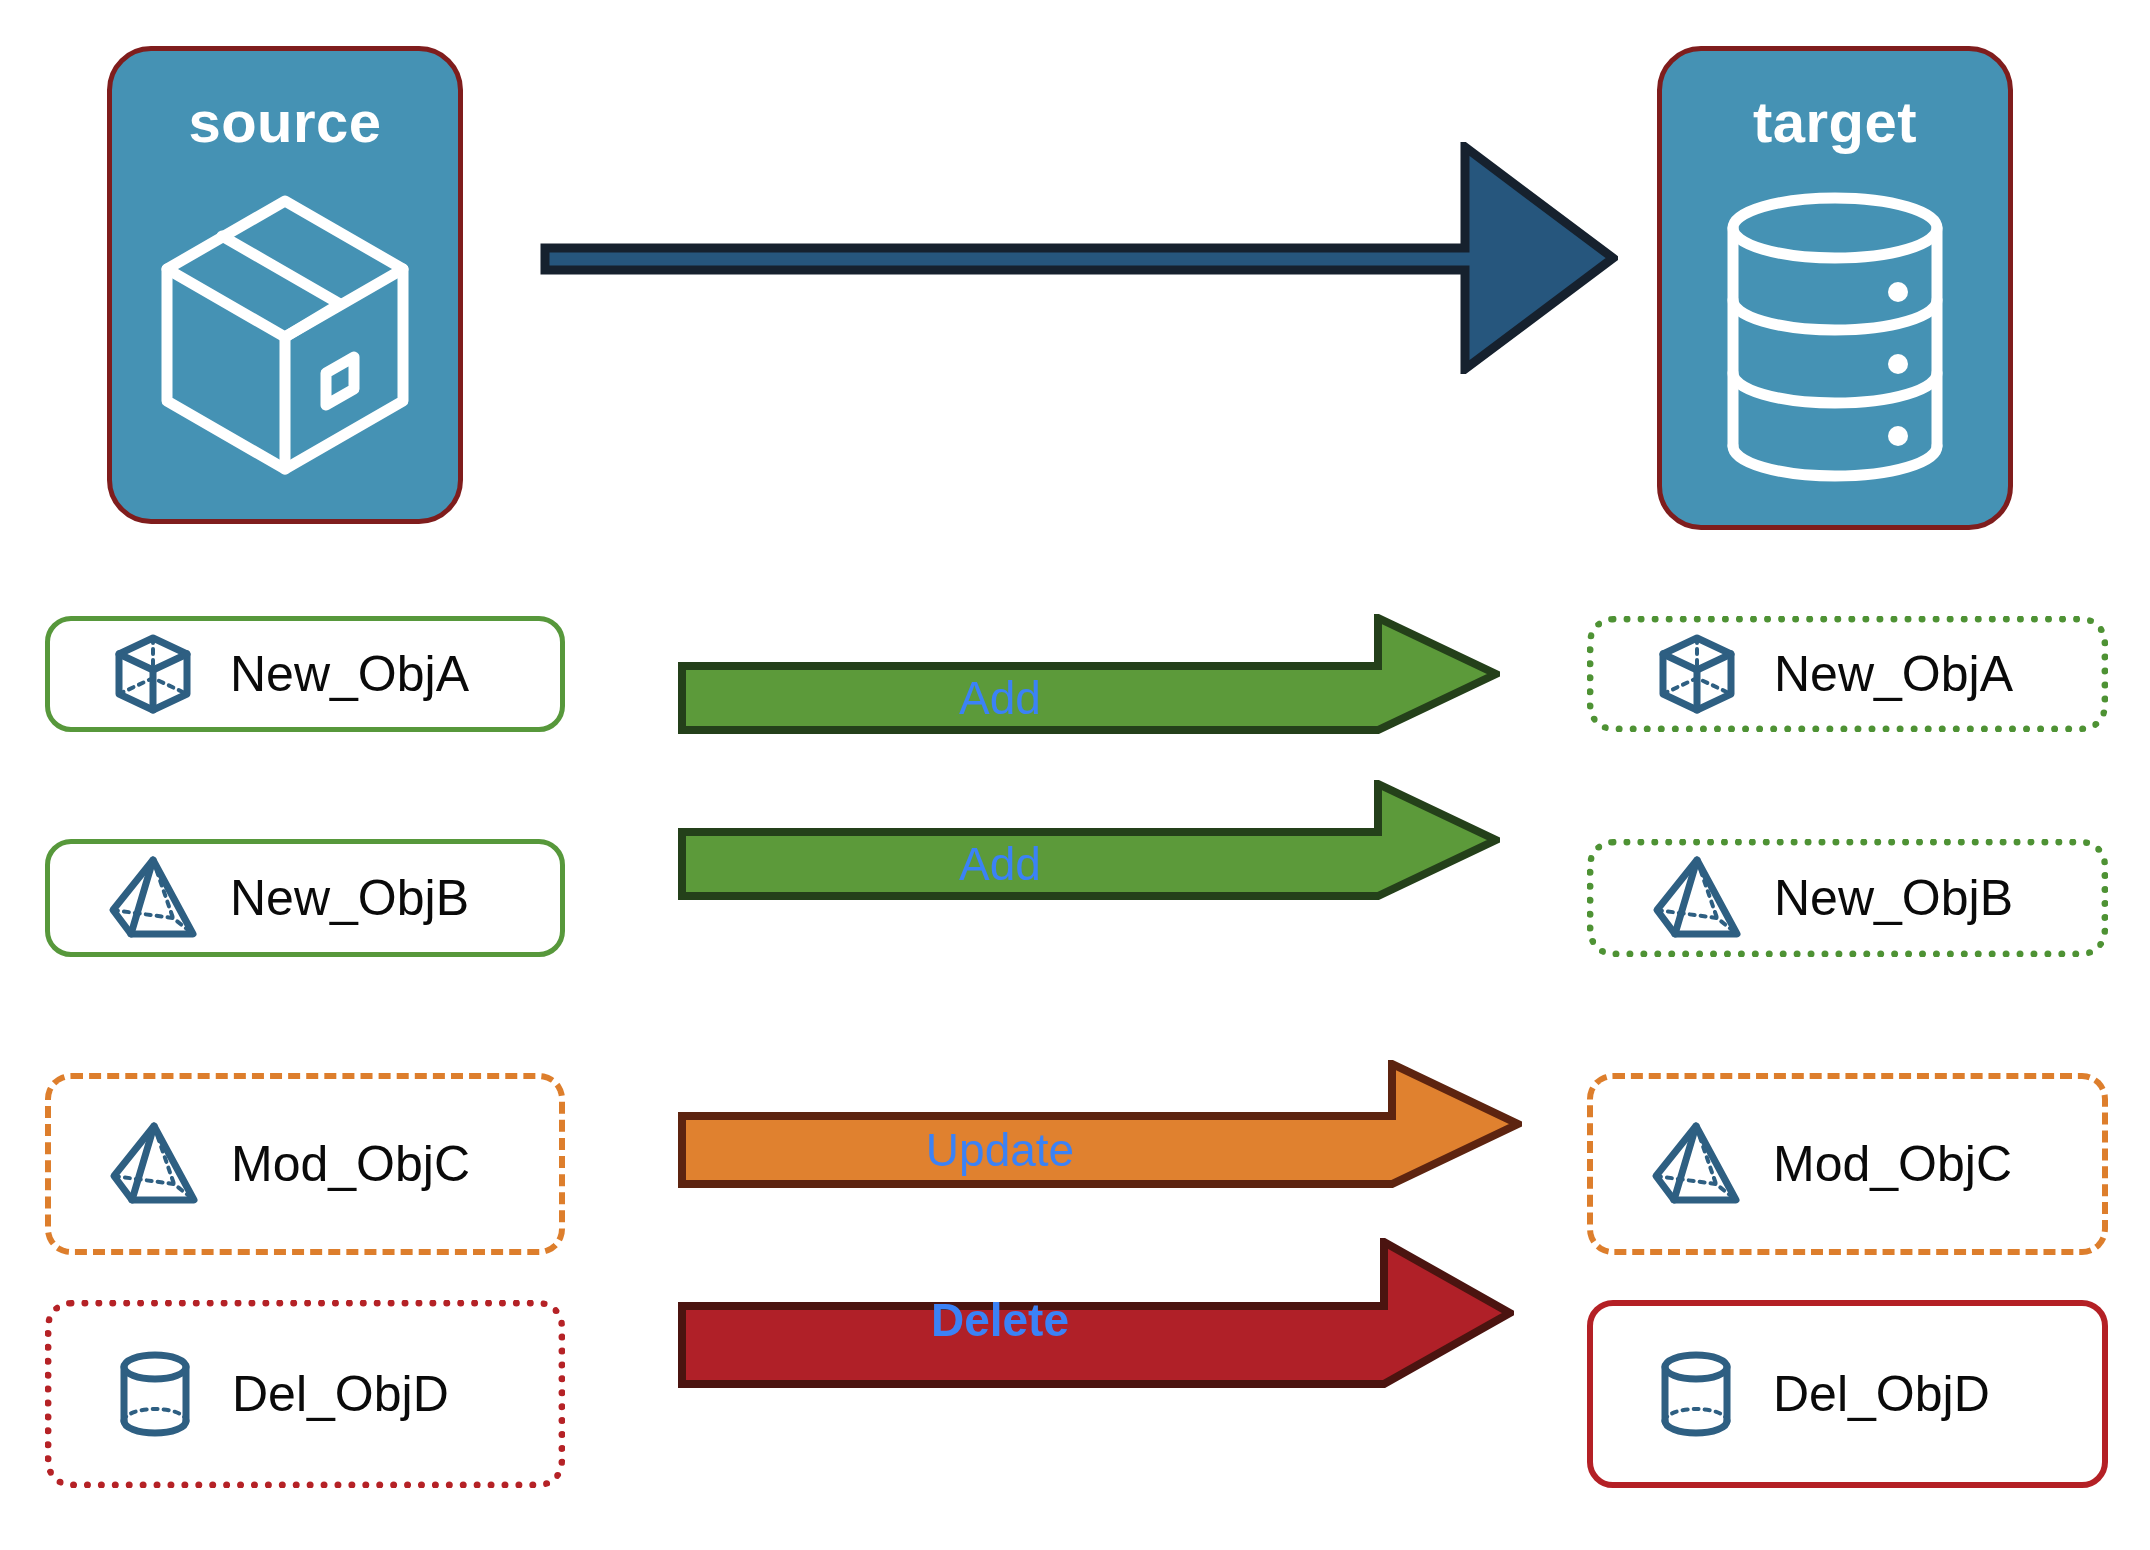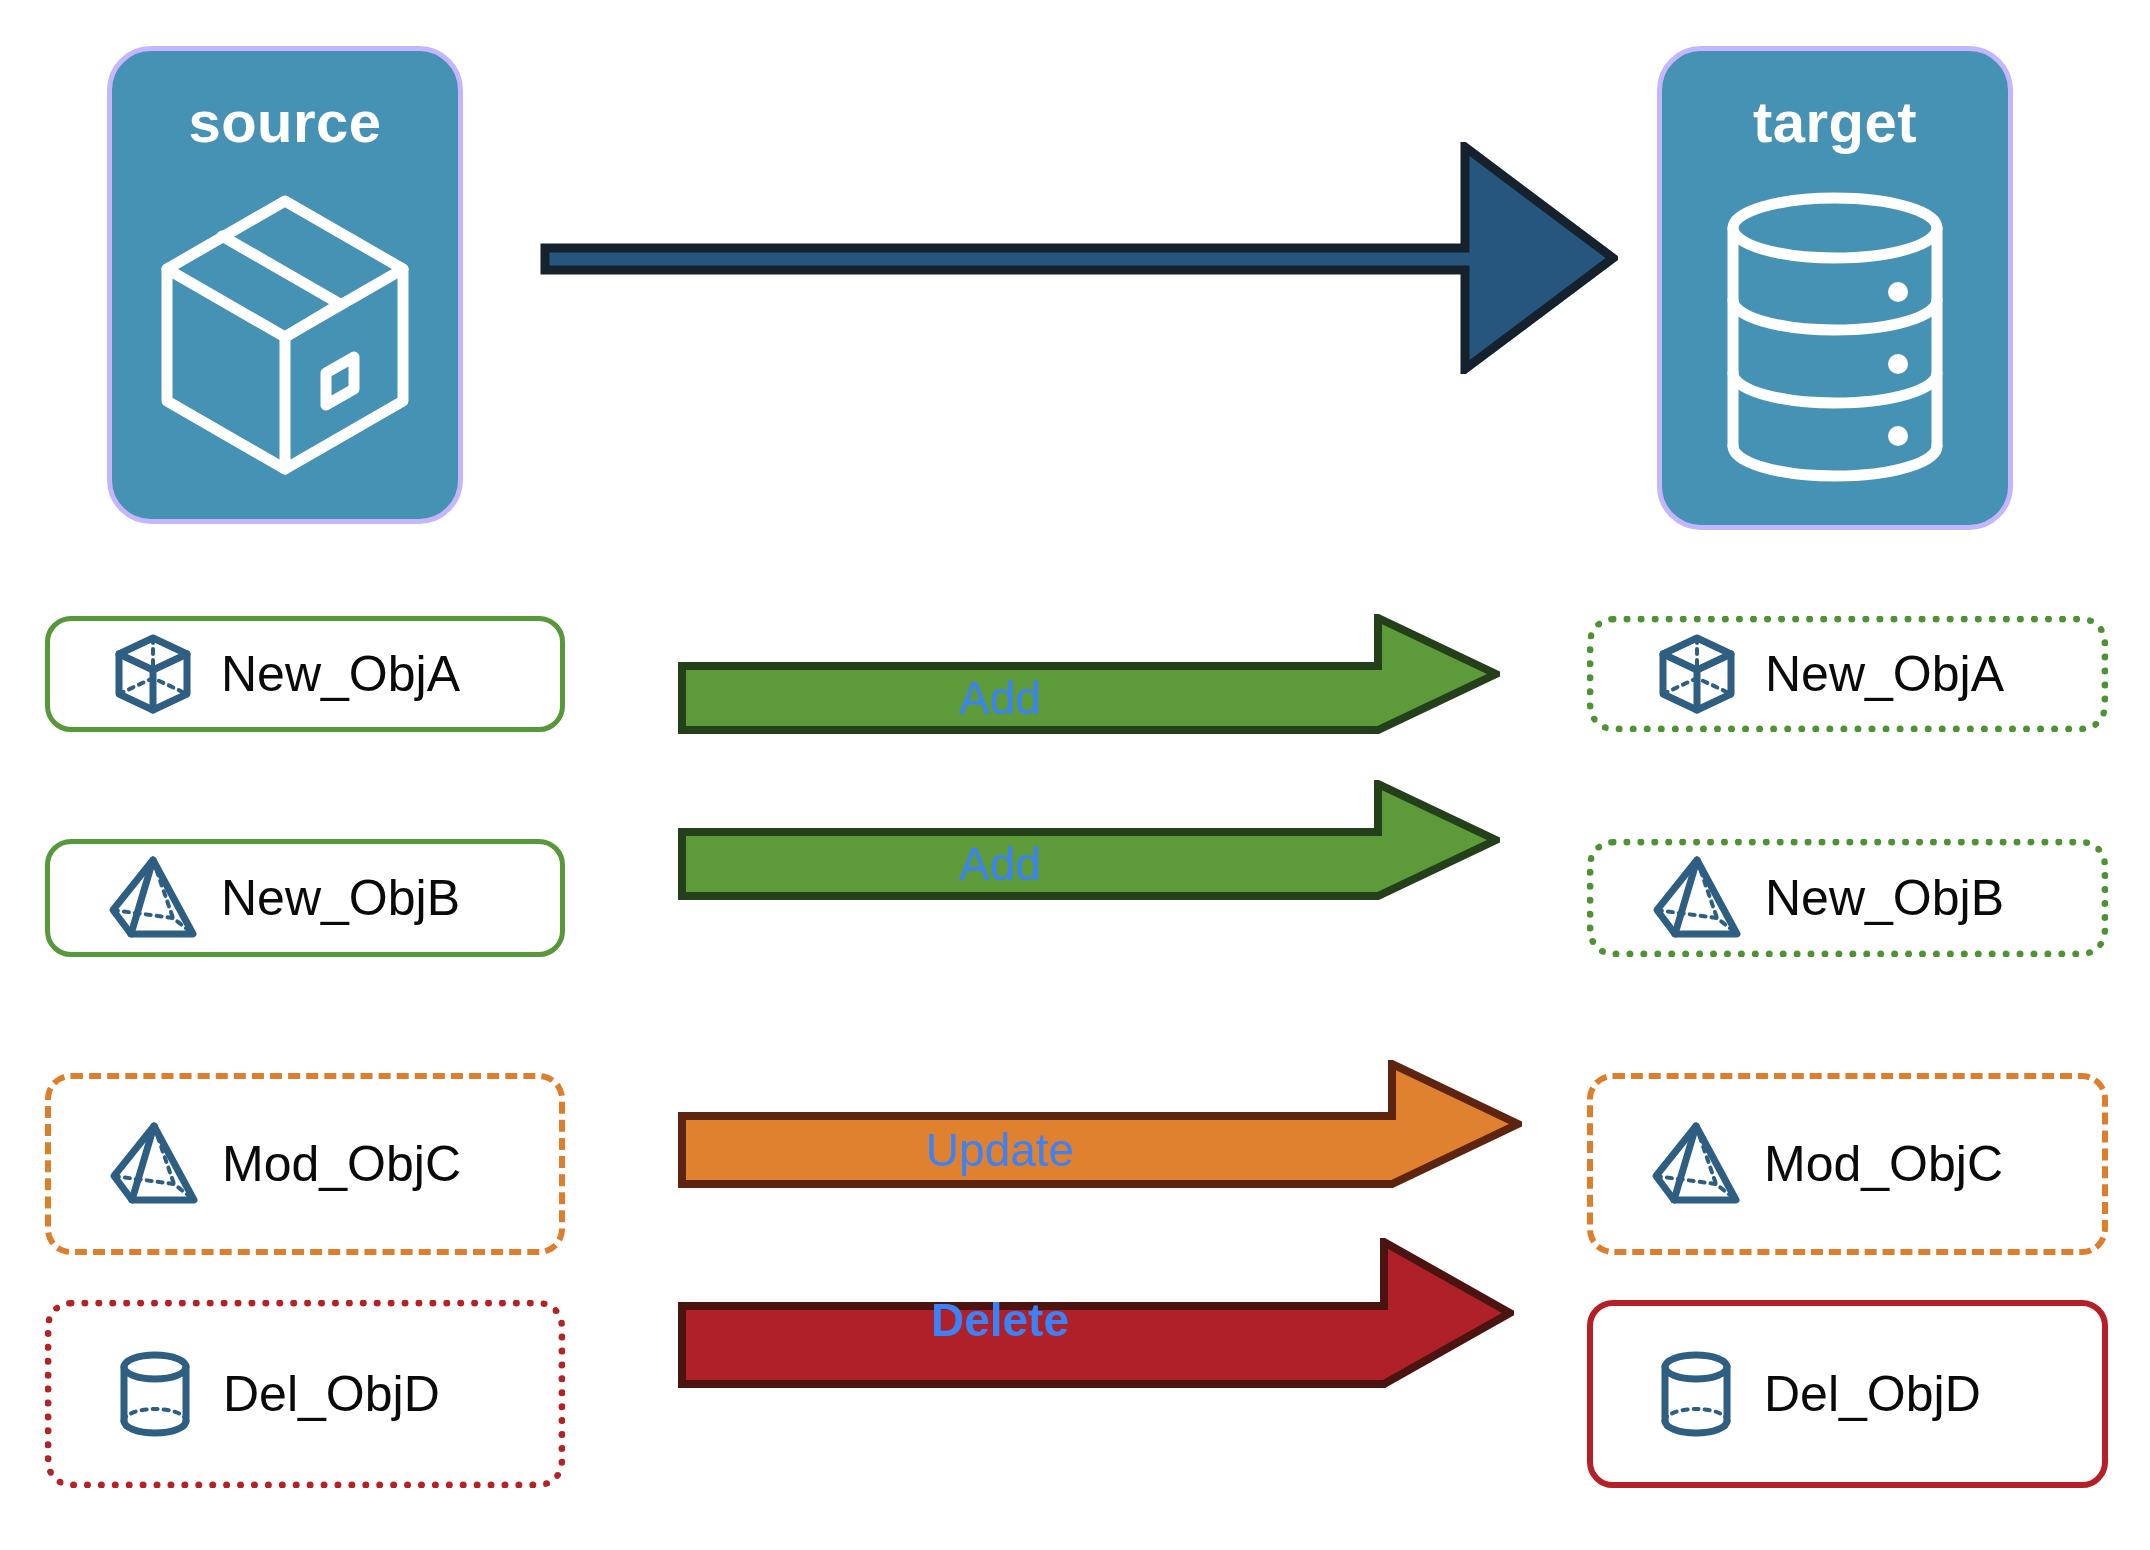--- a/index.html
+++ b/index.html
@@ -3,21 +3,21 @@
 <meta charset="utf-8">
 <style>
   html,body{margin:0;padding:0;background:#ffffff;}
   body{width:2150px;height:1550px;font-family:"Liberation Sans",sans-serif;}
   #stage{position:relative;width:2150px;height:1550px;overflow:hidden;background:#fff;}
 
   
   .endpoint{
     position:absolute;
     background:#4592b4;
-    border:5px solid #c4b5fd;
+    border:5px solid #7f1d1d;
     border-radius:44px;
     box-sizing:border-box;
     display:flex;
     flex-direction:column;
     align-items:center;
   }
   .endpoint-title{
     color:#ffffff;
     font-weight:bold;
     font-size:58px;
@@ -67,21 +67,21 @@
     min-width:110px;
     height:100%;
     display:flex;
     align-items:center;
     justify-content:center;
     margin-left:48px;
   }
   .obj-label{
     font-size:50px;
     color:#0a0a0a;
-    margin-left:13px;
+    margin-left:22px;
     white-space:nowrap;
     user-select:none;
   }
 
   
   .bd-solid-green {border:5px solid #57983b;}
   .bd-dot-green   {border:7px dotted #4e9234;}
   .bd-dash-orange {border:6px dashed #dd7e2c;align-items:center;}
   .bd-dot-red     {border:7px dotted #b52226;}
   .bd-solid-red   {border:6px solid #b42025;}

